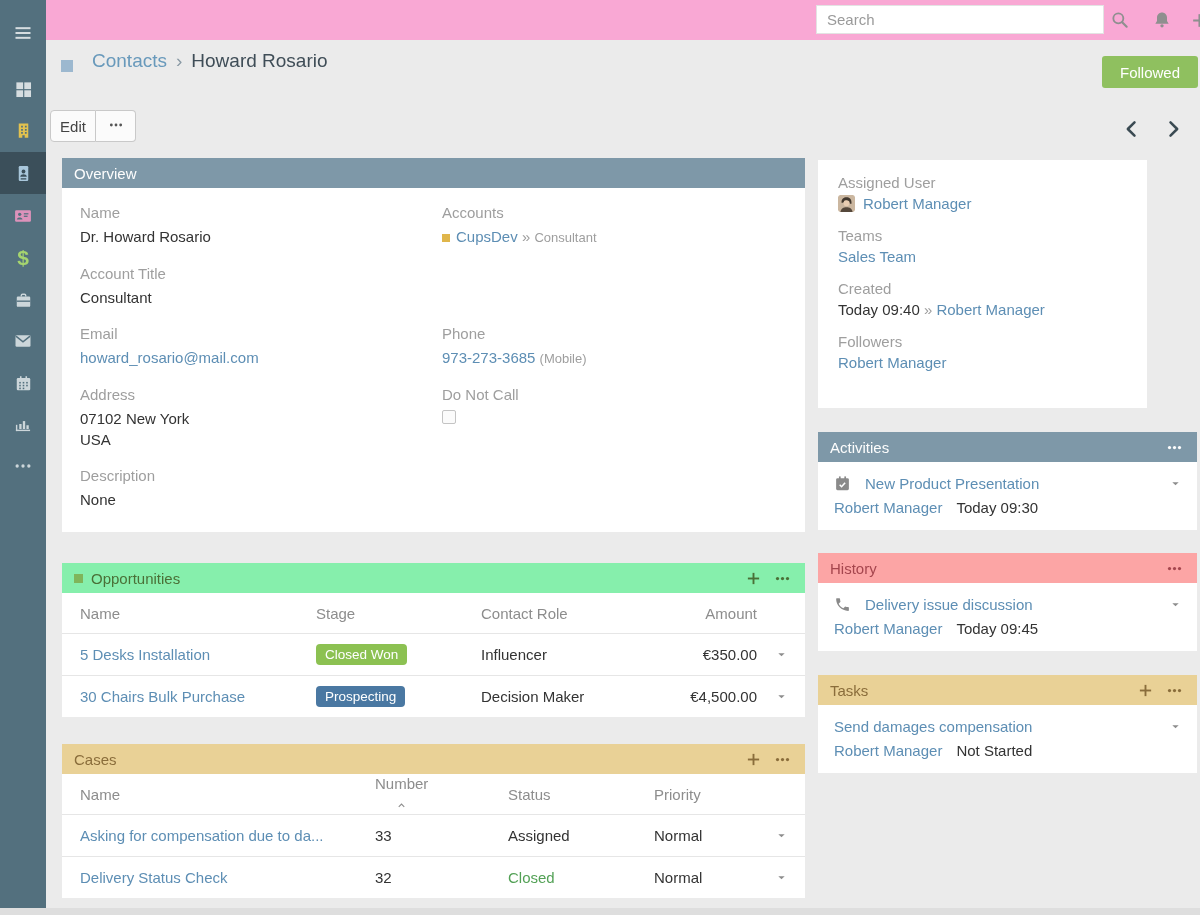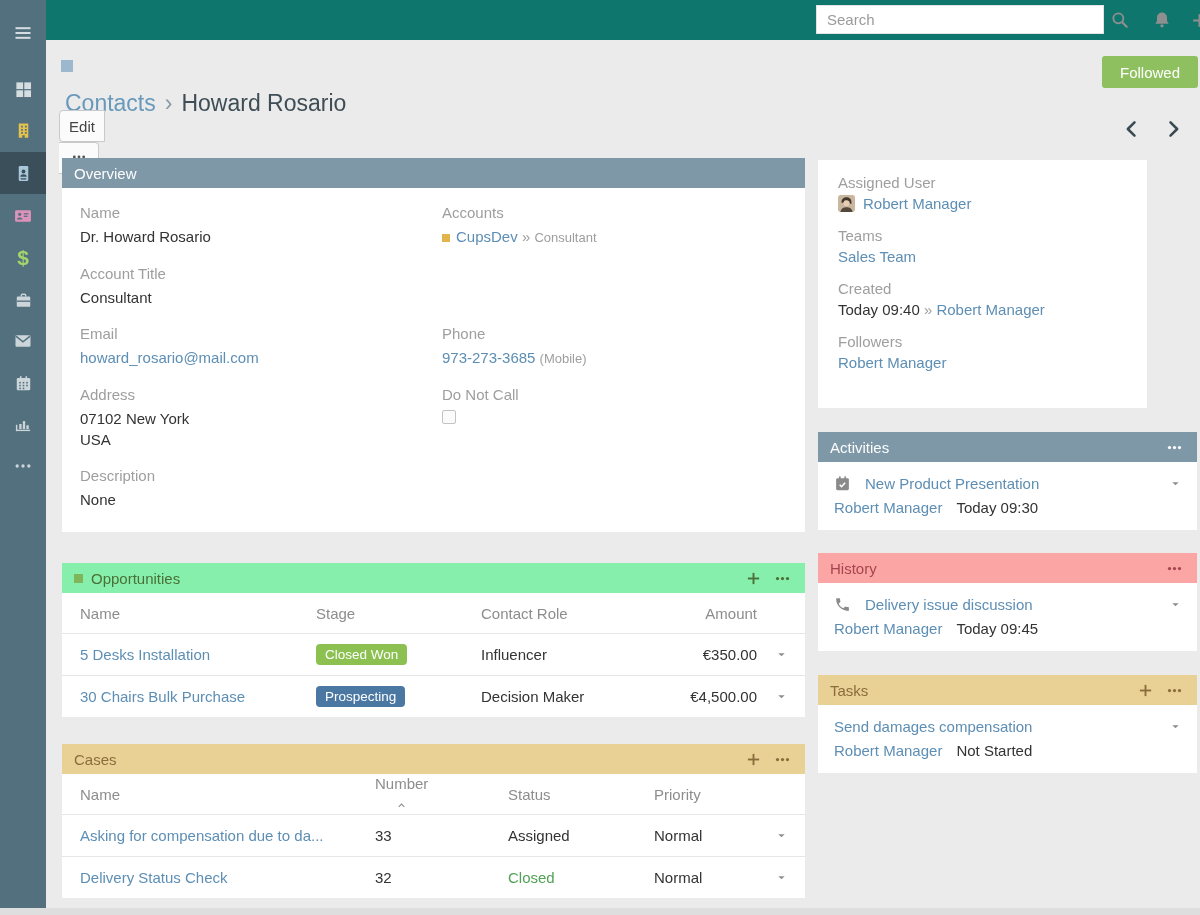--- a/index.html
+++ b/index.html
@@ -10,36 +10,36 @@
   .page { position:relative; width:1200px; height:915px; }
 
   
   .sidebar { position:absolute; left:0; top:0; width:46px; height:915px; background:#53707e; z-index:5; }
   .nav-item { position:absolute; left:0; width:46px; height:42px; display:flex; align-items:center; justify-content:center; cursor:pointer; color:#c9d4d9; }
   .nav-item.active { background:#3b4f5a; }
   .nav-item svg { display:block; }
   .dollar-glyph { font-size:21px; font-weight:bold; line-height:1; }
 
   
-  .topbar { position:absolute; left:46px; top:0; right:0; height:40px; background:#0f766e; }
+  .topbar { position:absolute; left:46px; top:0; right:0; height:40px; background:#f9a8d4; }
   .search-input { position:absolute; left:770px; top:5px; width:288px; height:29px; background:#fff;
     border:1px solid #e3e3e3; padding:0 10px; font-size:15px; color:#333; outline:none;
     font-family:"Liberation Sans","DejaVu Sans",sans-serif; }
   .search-input::placeholder { color:#9a9a9a; }
   .tb-icon { position:absolute; top:8px; width:24px; height:24px; color:#8f8f8f; display:flex; align-items:center; justify-content:center; cursor:pointer; }
 
   
   .crumb-square { position:absolute; left:61px; top:60px; width:12px; height:12px; background:#9cb8cf; }
-  .breadcrumb { position:absolute; left:65px; top:50px; font-size:23px;margin-top:40px; }
+  .breadcrumb { position:absolute; left:92px; top:50px; font-size:19px; }
   .breadcrumb .crumb-link { color:#6899bb; }
   .breadcrumb .crumb-sep { color:#8a9aa5; margin:0 9px; }
   .breadcrumb .crumb-current { color:#3f4d57; }
   .followed-btn { position:absolute; left:1102px; top:56px; width:96px; height:32px; border:none; border-radius:3px;
     color:#fff; font-size:15px; cursor:pointer; font-family:inherit; }
-  .btn-group { position:absolute; left:59px; top:110px; display:flex;flex-direction:column; }
+  .btn-group { position:absolute; left:50px; top:110px; display:flex; }
   .btn { height:32px; background:#fbfbfb; border:1px solid #c9c9c9; color:#444; font-size:15px;
     display:flex; align-items:center; justify-content:center; cursor:pointer; font-family:inherit; }
   .btn-edit { width:46px; border-radius:4px 0 0 4px; }
   .btn-more { width:40px; border-left:none; border-radius:0 4px 4px 0; color:#555; }
   .chev { position:absolute; top:119px; width:20px; height:20px; color:#3a4a52; cursor:pointer; }
   .chev-left { left:1122px; } .chev-right { left:1163px; }
 
   
   .panel { position:absolute; background:#fff; }
   .panel-header { height:30px; display:flex; align-items:center; padding:0 12px; font-size:15px; gap:8px; }

